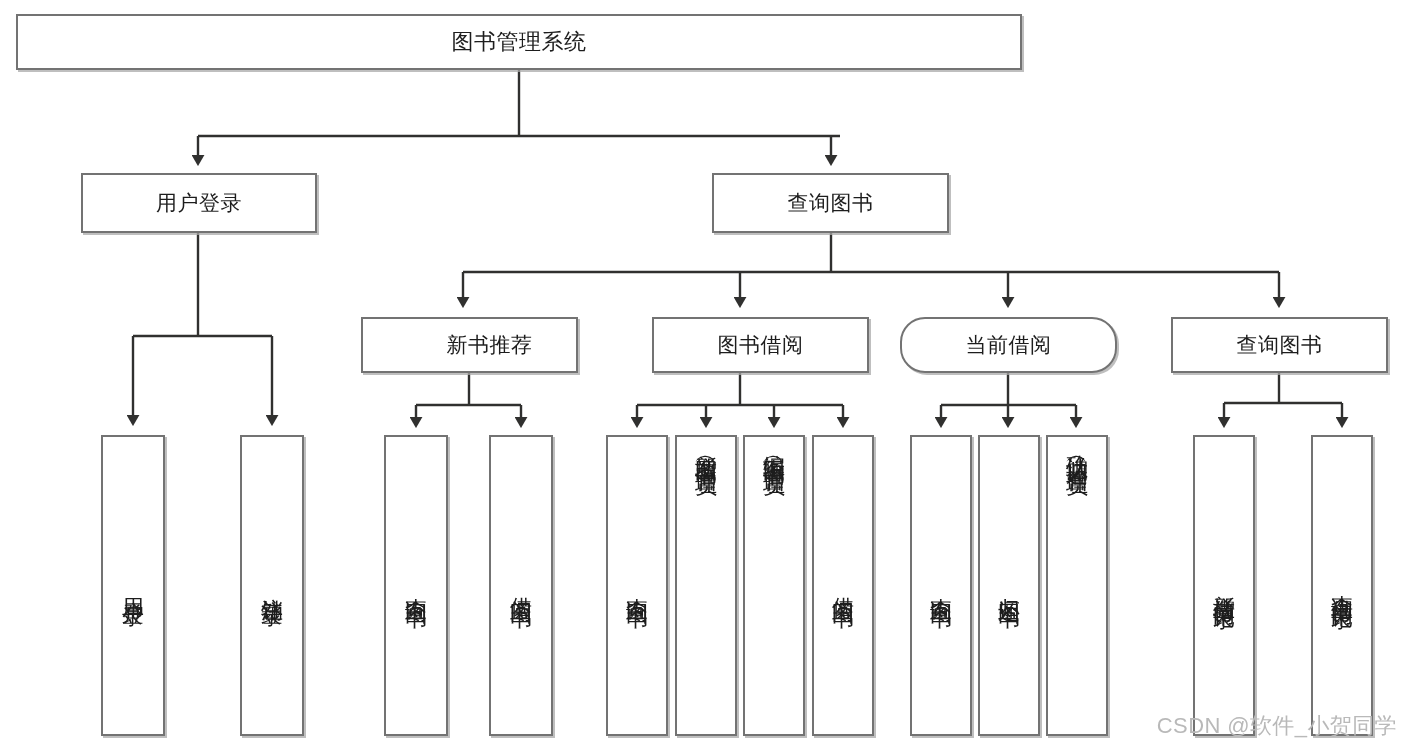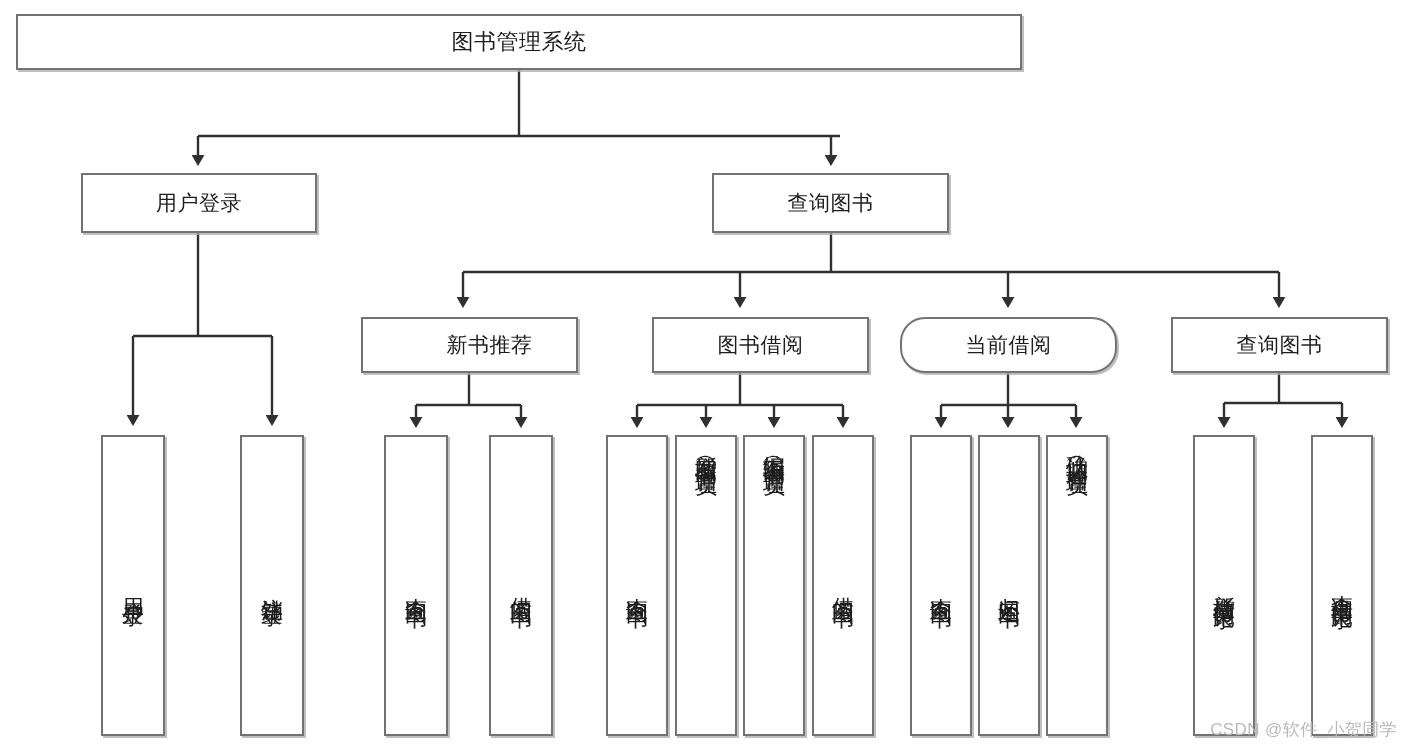--- a/index.html
+++ b/index.html
@@ -74,21 +74,21 @@
     fill: none;
     stroke-linecap: butt;
   }
   .edge-head {
     fill: #30302f;
   }
   .watermark {
     position: absolute;
     right: 8px;
     bottom: 6px;
-    font-size: 17px;
+    font-size: 22px;
     color: #b9b9b9;
     letter-spacing: 0.4px;
     white-space: nowrap;
     user-select: none;
   }
 </style>
 </head>
 <body>
 
 <div id="canvas">

